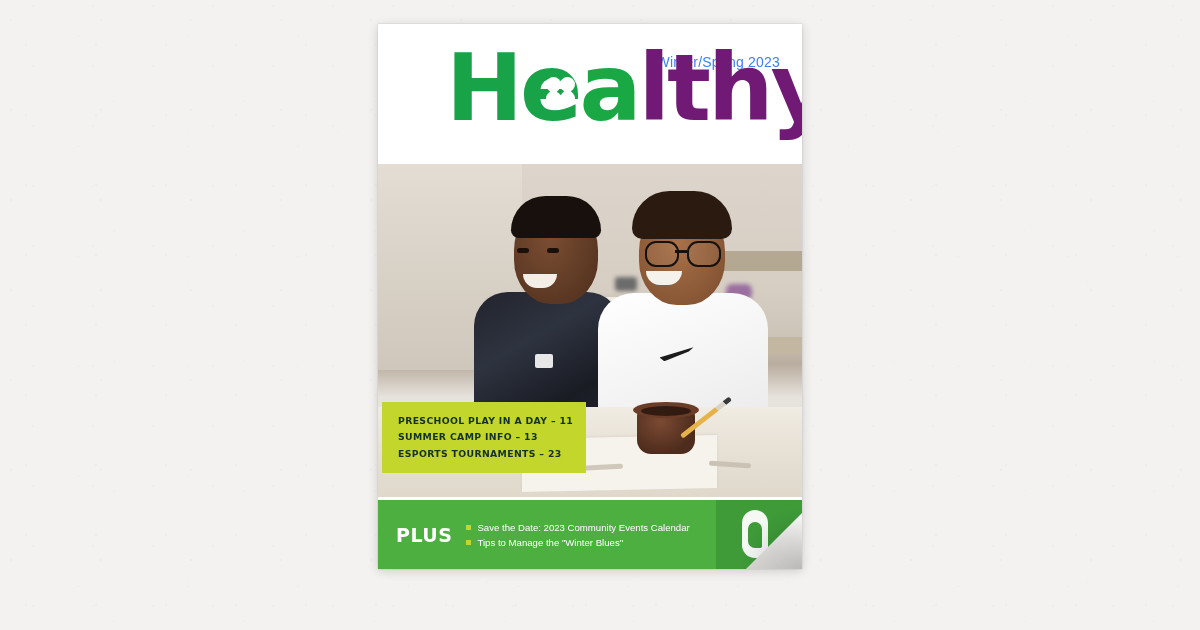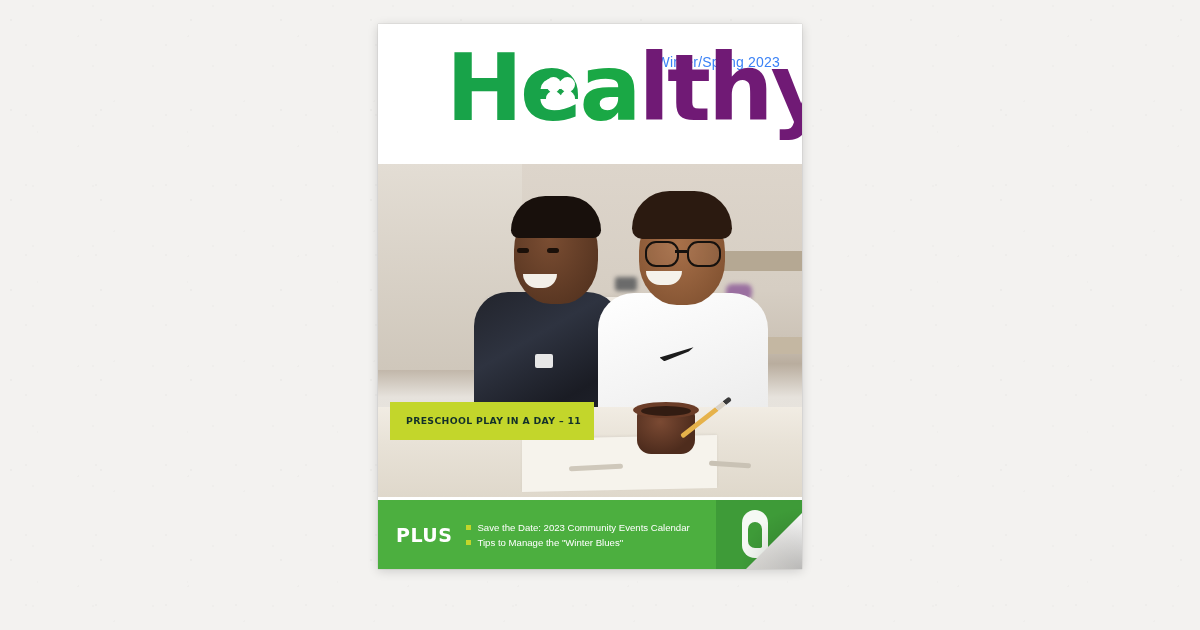--- a/index.html
+++ b/index.html
@@ -249,21 +249,21 @@
   }
   .kid2 .swoosh {
     position: absolute; left: 36%; top: 150px; width: 34px; height: 14px;
     background: #1c1c1c;
     clip-path: polygon(0 72%, 100% 0, 86% 30%, 14% 100%);
   }
 
   
   .highlights {
     position: absolute;
-    left: 12px;
+    left: 4px;
     top: 378px;
     width: 204px;
     padding: 10px 0 11px 0;
     background: #c3d62b;
   }
   .highlights .line {
     font-family: "DejaVu Sans", sans-serif;
     font-weight: bold;
     font-size: 9.3px;
     letter-spacing: 0.35px;
@@ -413,20 +413,22 @@
     <div class="foreground-table"></div>
     <div class="paper-sheet"></div>
     <div class="tool1"></div>
     <div class="tool2"></div>
     <div class="pot"></div>
     <div class="pencil"></div>
   </div>
 
   <div class="highlights">
     <div class="line">PRESCHOOL PLAY IN A DAY – 11</div>
+    <div class="line">SUMMER CAMP INFO  – 13</div>
+    <div class="line">ESPORTS TOURNAMENTS  – 23</div>
   </div>
 
   <div class="plusbar">
     <div class="plus-word">PLUS</div>
     <div class="plus-list">
       <div class="plus-item">
         <span class="sq"></span>
         <span>Save the Date: 2023 Community Events Calendar</span>
       </div>
       <div class="plus-item">

